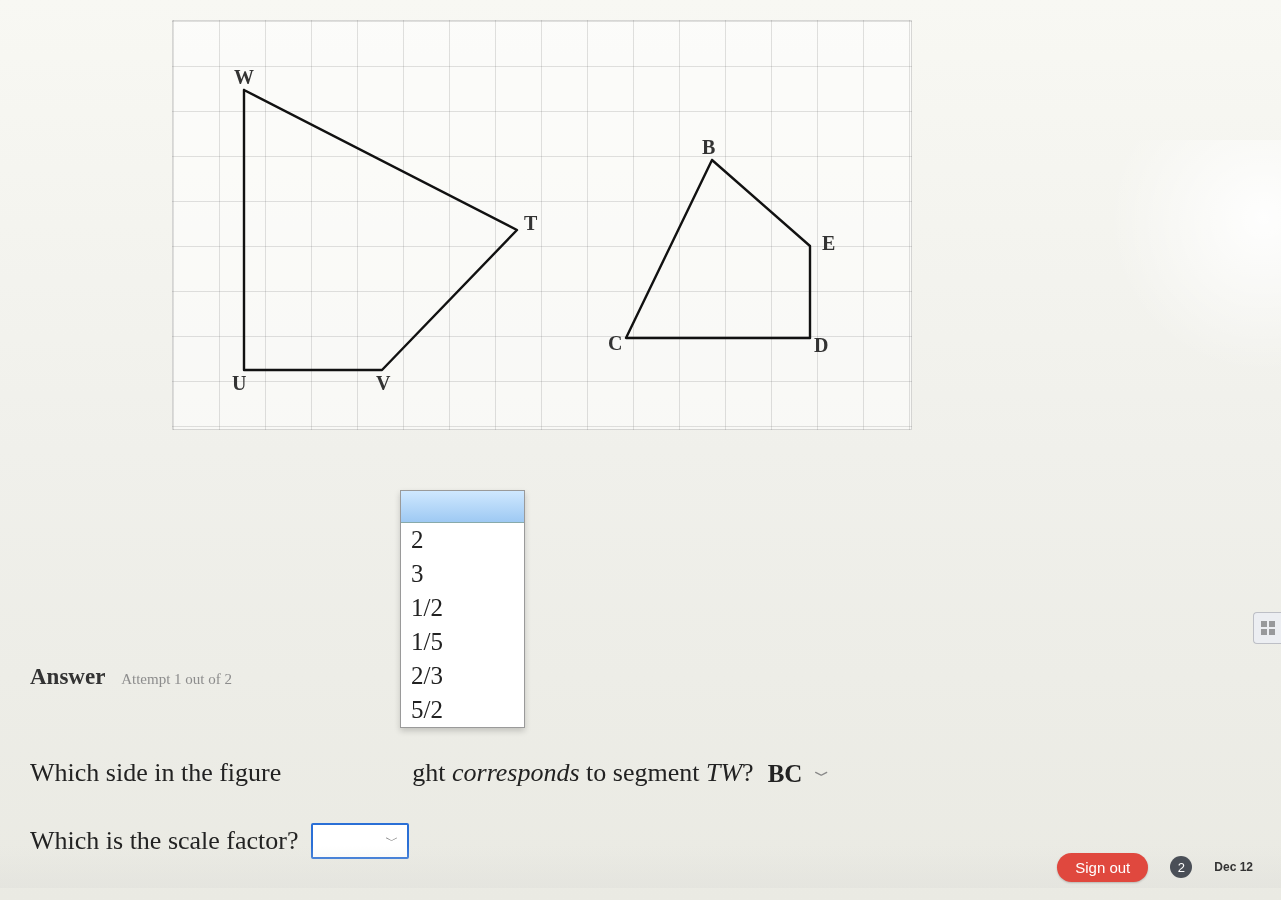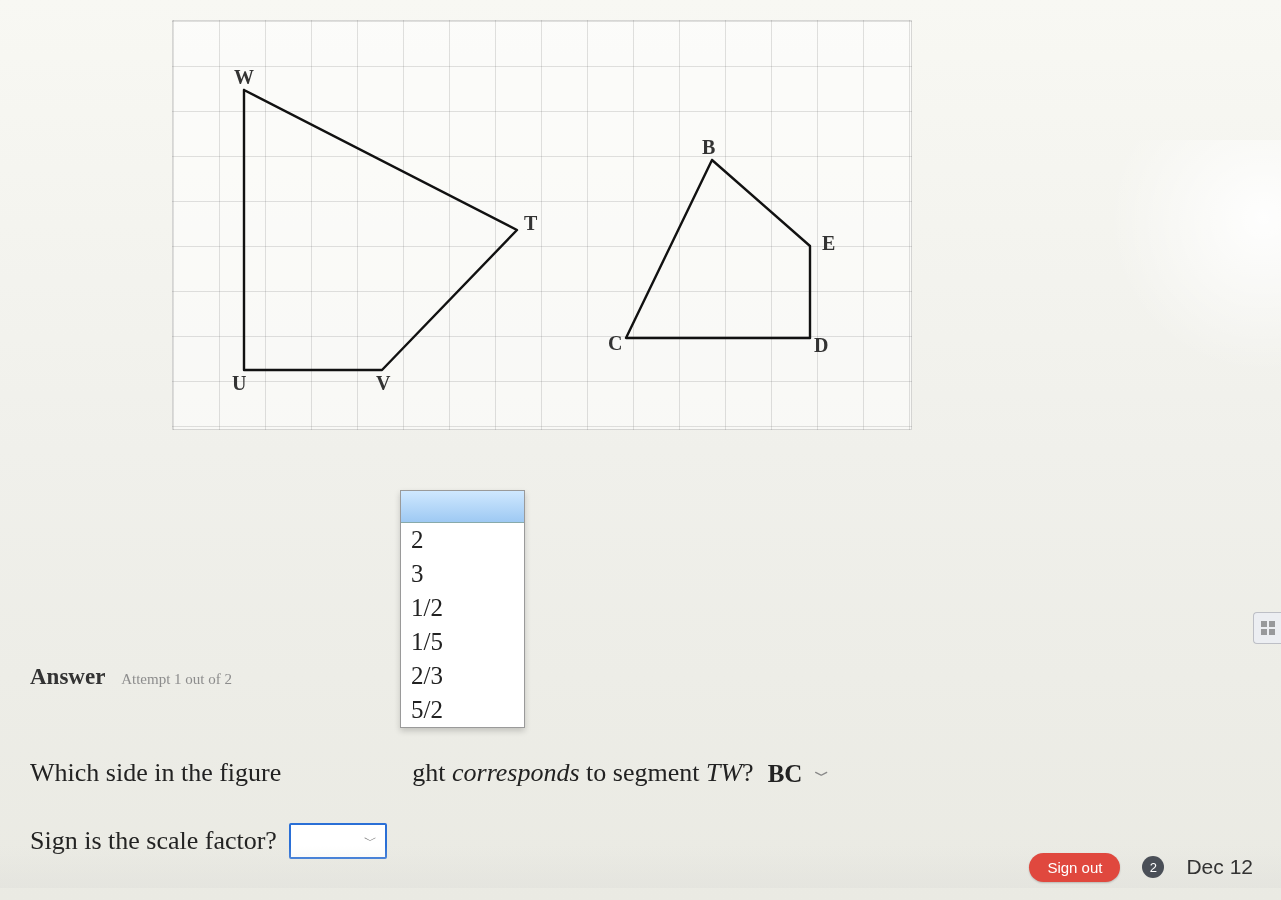--- a/index.html
+++ b/index.html
@@ -189,23 +189,23 @@
   }
   .badge {
     width: 22px; height: 22px;
     border-radius: 50%;
     background: #4a4f57;
     color: #fff;
     font-size: 13px;
     display: flex; align-items: center; justify-content: center;
   }
   .date {
-    font-size: 21px;
+    font-size: 12px;
     color: #333;
-    font-weight: 400;
+    font-weight: 700;
   }
   .glare {
     position: absolute;
     right: -60px;
     top: 140px;
     width: 260px;
     height: 260px;
     background: radial-gradient(circle at 70% 30%, rgba(255,255,255,0.9), rgba(255,255,255,0) 60%);
     pointer-events: none;
   }
@@ -256,21 +256,21 @@
       <span style="display:inline-block; width:118px;"></span>
       <span>ght </span><span class="italic">corresponds</span><span> to segment </span><span class="mathvar">TW</span><span>?</span>
     </span>
     <span class="selected-answer">
       <span>BC</span>
       <span class="chev">﹀</span>
     </span>
   </div>
 
   <div class="q2">
-    <span>Sign is the scale factor?</span>
+    <span>Which is the scale factor?</span>
     <div class="scale-select">
       <span class="chev2">﹀</span>
     </div>
   </div>
 
   <div class="side-tool">
     <div class="grid-ic"></div>
   </div>
 
   <div class="footer">

